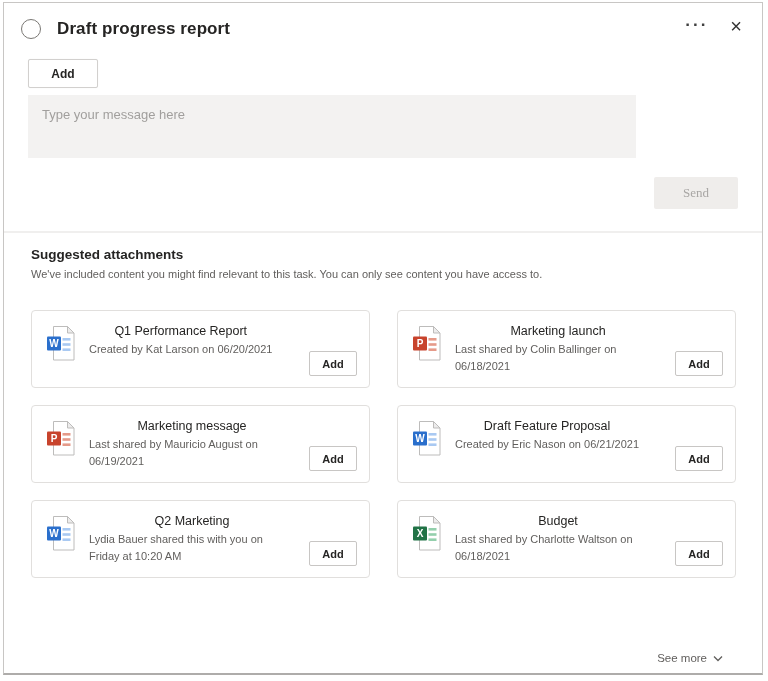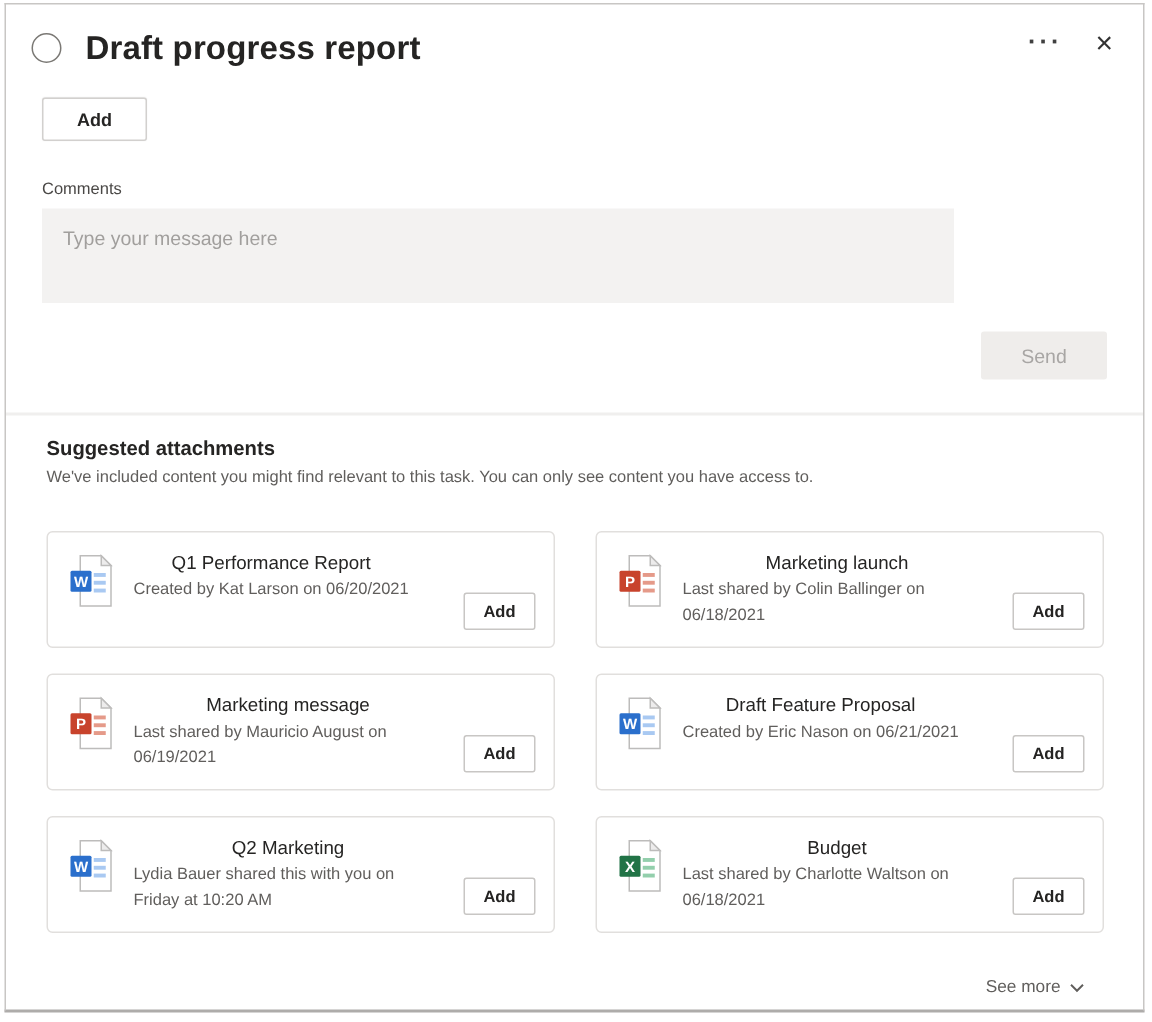--- a/index.html
+++ b/index.html
@@ -5,41 +5,41 @@
   * { margin:0; padding:0; box-sizing:border-box; }
   html,body { width:768px; height:681px; background:#fff; overflow:hidden;
               font-family:"Liberation Sans","DejaVu Sans",sans-serif; }
   .dialog { position:absolute; left:3px; top:2px; right:5px; bottom:6px;
             background:#fff; border:1px solid #c8c6c4; border-bottom:2px solid #aeacaa; }
 
   
   .hdr { display:flex; align-items:center; padding:16px 14px 0 17px; }
   .task-circle { width:20px; height:20px; border:1.5px solid #7a7874; border-radius:50%;
                  background:#fff; flex:none; cursor:pointer; }
-  .hdr-title { margin-left:16px; font-size:22px; font-weight:700; color:#252423; letter-spacing:.1px; }
+  .hdr-title { margin-left:16px; font-size:17px; font-weight:700; color:#252423; letter-spacing:.1px; }
   .hdr-sp { flex:1; }
   .ellipsis-btn { border:none; background:none; font-size:17px; font-weight:700; color:#404040;
                   letter-spacing:2px; cursor:pointer; padding:0 6px; line-height:14px; position:relative; top:-4px;}
   .close-btn { border:none; background:none; font-size:20px; color:#333; cursor:pointer;
                padding:0 6px; line-height:18px; position:relative; top:-3px; margin-left:10px;}
 
   
   .top-add { display:block; margin:20px 0 0 24px; width:70px; height:29px; background:#fff;
              border:1px solid #d2d0ce; border-radius:2px; font-size:12px; font-weight:700;
              color:#252423; cursor:pointer; box-shadow:0 0 1px rgba(0,0,0,.08); }
 
   
   .comments-label { margin:26px 24px 0; font-size:11px; color:#4a4846; }
   .comment-box { display:block; margin:7px 24px 0; width:608px; height:63px; background:#f3f2f1;
                  border:none; resize:none; font-family:inherit; font-size:13px; color:#323130;
                  padding:12px 14px; outline:none; }
   .comment-box::placeholder { color:#a19f9d; }
   .send-row { display:flex; justify-content:flex-end; margin:19px 24px 0; }
   .send-btn { width:84px; height:32px; background:#efedeb; border:none; border-radius:2px;
-              font-size:13px; color:#a8a6a4; font-family:Liberation Sans, sans-serif; }
+              font-size:13px; color:#a8a6a4; font-family:Liberation Serif, serif; }
 
   .divider { margin-top:22px; height:2px; background:#f0efee; border:none; }
 
   
   .sug-head { margin:14px 24px 0 27px; font-size:13.5px; font-weight:700; color:#252423; }
   .sug-sub  { margin:6px 24px 0 27px; font-size:11px; color:#605e5c; }
 
   .grid { display:grid; grid-template-columns:1fr 1fr; column-gap:27px; row-gap:17px;
           margin:30px 26px 0 27px; }
   .card { position:relative; height:78px; background:#fff; border:1px solid #e1dfdd;
@@ -67,21 +67,20 @@
   <div class="hdr">
     <span class="task-circle"></span>
     <span class="hdr-title">Draft progress report</span>
     <span class="hdr-sp"></span>
     <button class="ellipsis-btn">···</button>
     <button class="close-btn">×</button>
   </div>
 
   <button class="top-add">Add</button>
 
-  <div class="comments-label">Comments</div>
   <textarea class="comment-box" placeholder="Type your message here" style=""></textarea>
 
   <div class="send-row">
     <button class="send-btn" disabled="">Send</button>
   </div>
 
   <hr class="divider">
 
   <div class="sug-head">Suggested attachments</div>
   <div class="sug-sub">We've included content you might find relevant to this task. You can only see content you have access to.</div>

